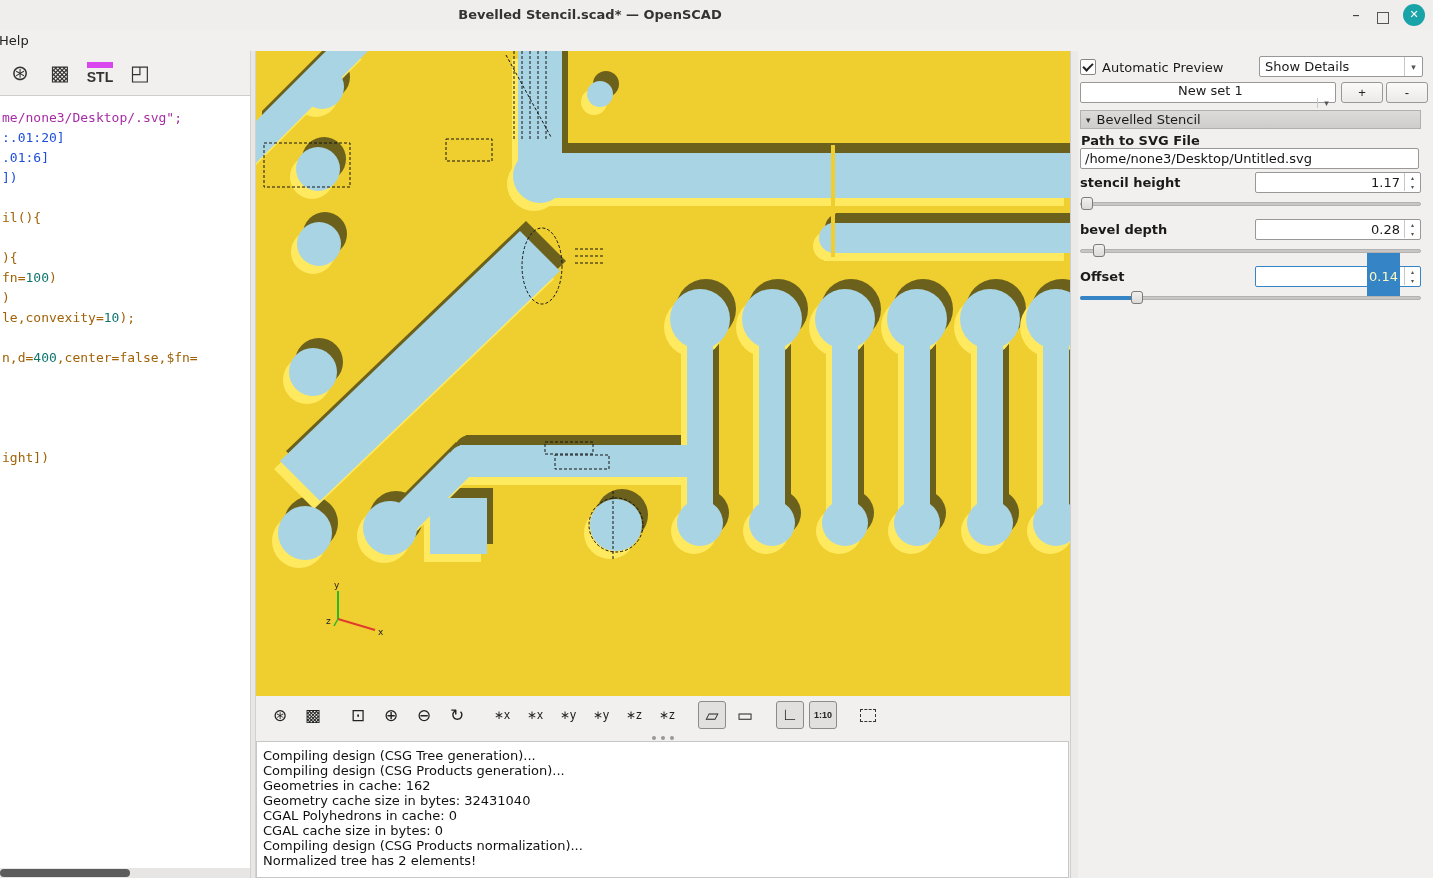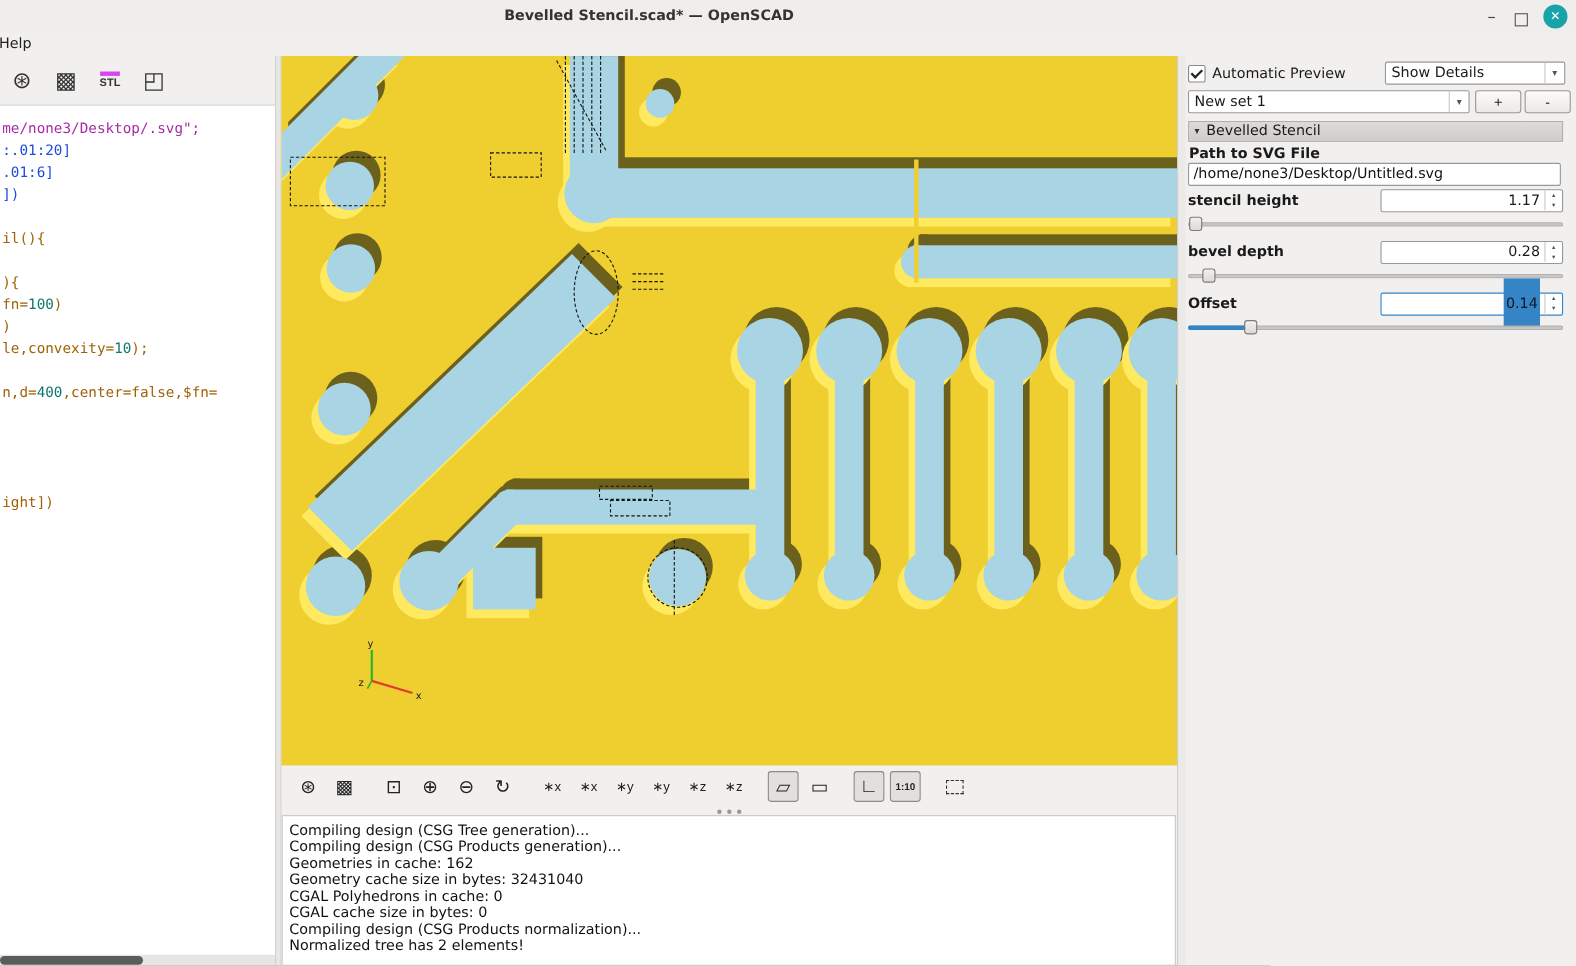--- a/index.html
+++ b/index.html
@@ -15,21 +15,21 @@
   .maxbox{display:inline-block;width:10px;height:10px;border:1px solid #555;margin-top:9px;}
   .wc.close{width:22px;height:22px;border-radius:50%;background:var(--close);color:#fff;text-align:center;line-height:22px;font-size:11px;font-weight:bold;}
 
   
   .menubar{position:absolute;left:0;top:30px;width:100%;height:21px;background:#f1f0ef;line-height:21px;}
   .menu-item{padding:0 5px;margin-left:-6px;color:#222;}
 
   
   .left-toolbar{position:absolute;left:0;top:51px;width:250px;height:44px;background:#f1f0ef;display:flex;align-items:center;gap:8px;padding-left:4px;box-sizing:border-box;}
   .tb-btn{width:32px;height:32px;display:flex;align-items:center;justify-content:center;background:transparent;border:none;color:#333;font-size:21px;padding:0;}
-  .tb-btn .txt{font-size:10px;font-weight:bold;border-top:4px solid #d946ef;padding-top:1px;letter-spacing:0;}
+  .tb-btn .txt{font-size:14px;font-weight:bold;border-top:6px solid #d946ef;padding-top:1px;letter-spacing:0;}
 
   
   .editor{position:absolute;left:0;top:95px;width:250px;height:773px;background:#fff;overflow:hidden;border-top:1px solid #d0cecc;box-sizing:border-box;}
   #code{padding:12px 0 0 2px;}
   .code-line{height:20px;line-height:20px;font-family:"DejaVu Sans Mono","Liberation Mono",monospace;font-size:13px;white-space:pre;}
   .tok-str{color:#a62ca6;}
   .tok-num{color:#0f766e;}
   .tok-rng{color:#1d4ed8;}
   .tok-kw{color:#a16207;}
   .tok-pln{color:#a16207;}
@@ -73,34 +73,34 @@
   .customizer{position:absolute;left:1078px;top:51px;width:355px;height:827px;background:#f1f0ef;}
   .bold{font-weight:bold;}
   .cz-row1{position:absolute;left:2px;top:5px;width:341px;height:22px;display:flex;align-items:center;}
   .checkbox{width:14px;height:14px;background:#fff;border:1px solid #8a8886;border-radius:2px;display:inline-flex;align-items:center;justify-content:center;margin-right:6px;flex:none;}
   .check{width:8px;height:4px;border-left:2px solid #222;border-bottom:2px solid #222;transform:rotate(-45deg);margin-top:-2px;}
   .combo{background:#fff;border:1px solid #9a9896;border-radius:2px;display:flex;align-items:center;padding-left:5px;height:21px;box-sizing:border-box;}
   .combo-arrow{color:#555;font-size:9px;}
   .combo-arrow-btn{width:17px;height:100%;margin-left:auto;border-left:1px solid #c9c7c5;display:flex;align-items:center;justify-content:center;}
   .combo.details{position:absolute;left:179px;top:0;width:164px;}
   .cz-row2{position:absolute;left:2px;top:31px;width:341px;height:21px;}
-  .combo.preset{position:absolute;left:0;top:0;width:256px;}
+  .combo.preset{position:absolute;left:0;top:0;width:256px;flex-direction:column;}
   .qt-btn{position:absolute;top:0;height:21px;width:42px;background:linear-gradient(#fbfaf9,#eceae8);border:1px solid #9a9896;border-radius:3px;font-size:13px;line-height:1;color:#222;}
   .qt-btn.add{left:261px;}
   .qt-btn.rem{left:306px;}
   .cz-group{position:absolute;left:2px;top:59px;width:341px;height:19px;background:linear-gradient(#dddbd9,#cfcdcb);border:1px solid #b2b0ae;box-sizing:border-box;display:flex;align-items:center;gap:6px;padding:0 5px;}
   .tri{font-size:9px;color:#333;}
   .cz-pathlabel{position:absolute;left:3px;top:82px;}
   .cz-pathinput{position:absolute;left:2px;top:97px;width:339px;height:21px;background:#fff;border:1px solid #9a9896;border-radius:2px;box-sizing:border-box;font-family:inherit;font-size:13px;padding:0 4px;color:#111;}
   #params{position:absolute;left:2px;top:121px;width:341px;}
   .param-row{display:flex;justify-content:space-between;align-items:center;height:21px;margin-bottom:4px;}
   .spinbox{width:166px;height:21px;background:#fff;border:1px solid #9a9896;border-radius:2px;box-sizing:border-box;display:flex;align-items:flex-start;}
   .spinbox.focused{border-color:var(--accent);}
   .spin-val{flex:1;text-align:right;line-height:19px;padding-right:4px;}
-  .spin-val .sel{background:var(--accent);color:#0f172a;padding:16px 2px;}
+  .spin-val .sel{background:var(--accent);color:#fef9c3;padding:16px 2px;}
   .spin-arrows{width:15px;border-left:1px solid #c9c7c5;display:flex;flex-direction:column;}
   .sa{flex:1;font-size:6px;color:#555;text-align:center;line-height:9px;}
   .slider{position:relative;height:13px;margin-bottom:9px;}
   .groove{position:absolute;left:0;right:0;top:5px;height:4px;background:#c8c6c4;border-radius:2px;border:1px solid #b4b2b0;box-sizing:border-box;}
   .sfill{position:absolute;left:0;top:5px;height:4px;background:var(--accent);border-radius:2px;}
   .shandle{position:absolute;top:0;width:12px;height:13px;background:linear-gradient(#f2f0ee,#dcdad8);border:1px solid #7d7b79;border-radius:3px;box-sizing:border-box;}
 </style>
 </head>
 <body>
 

